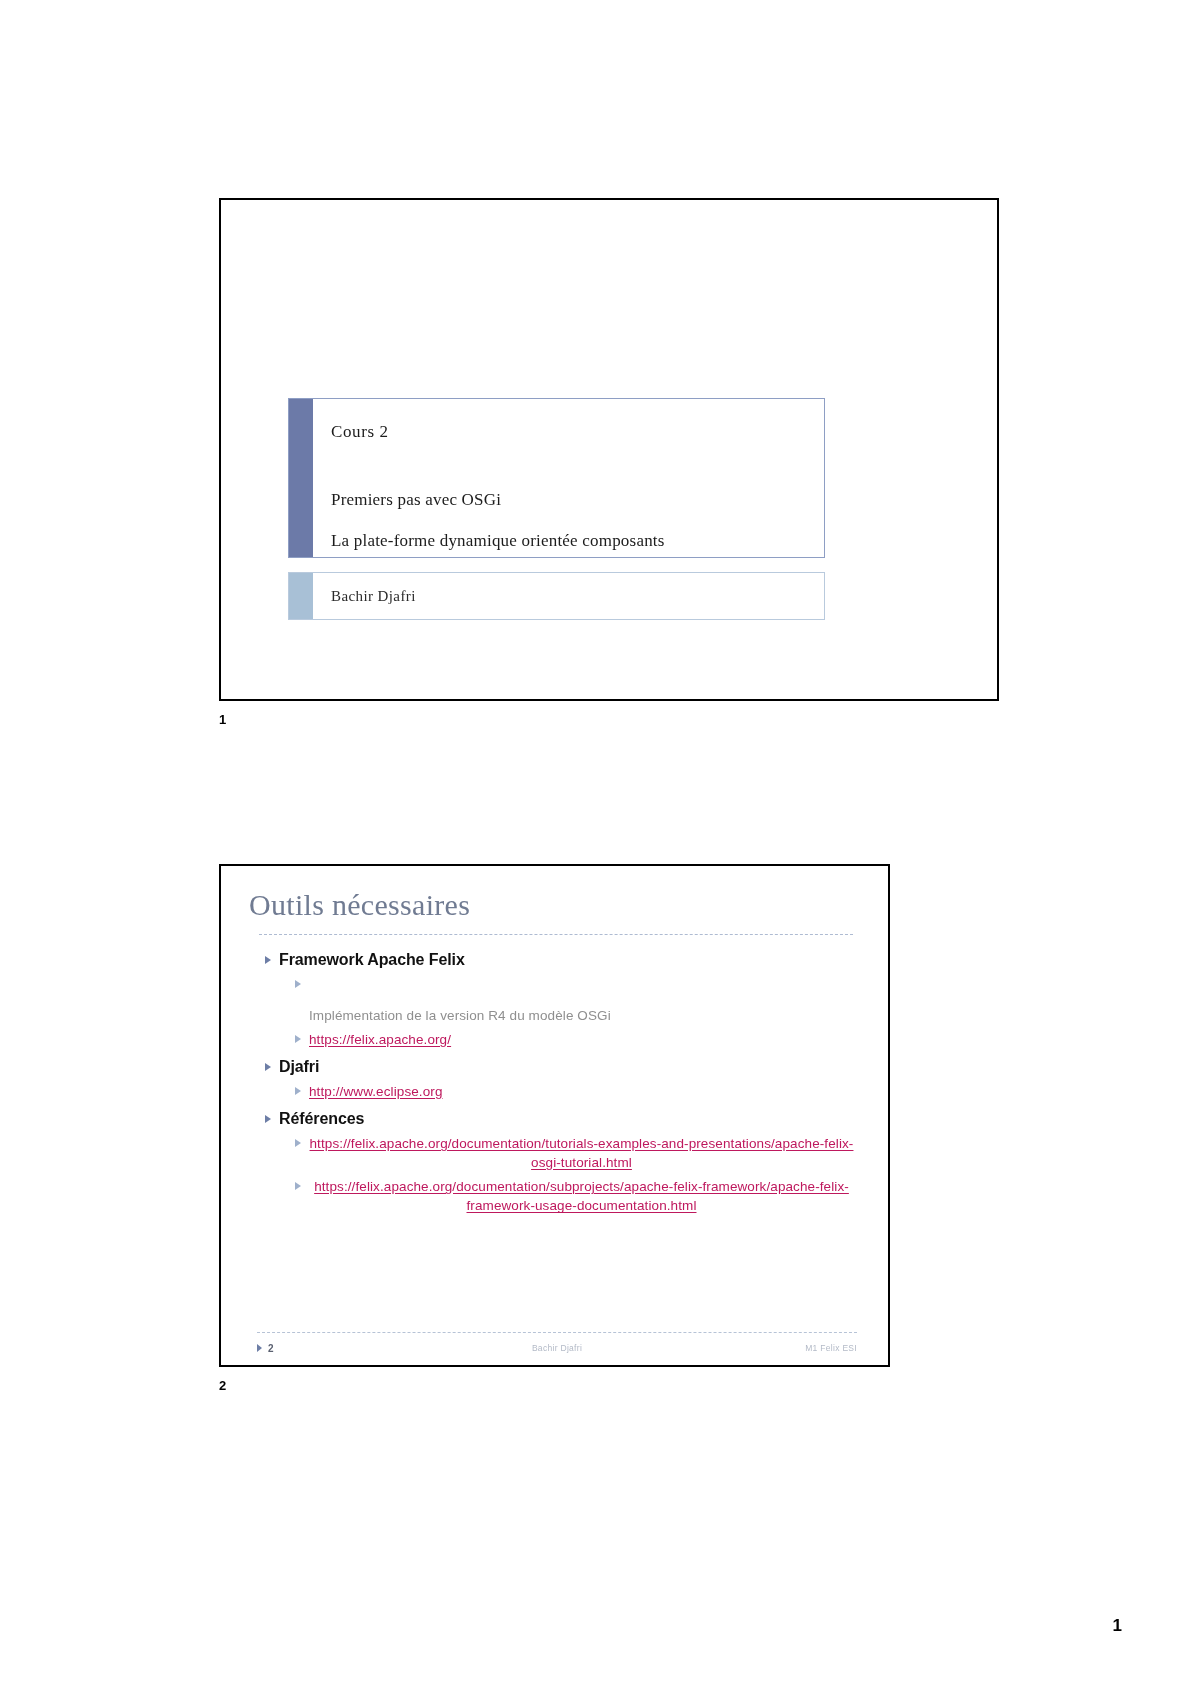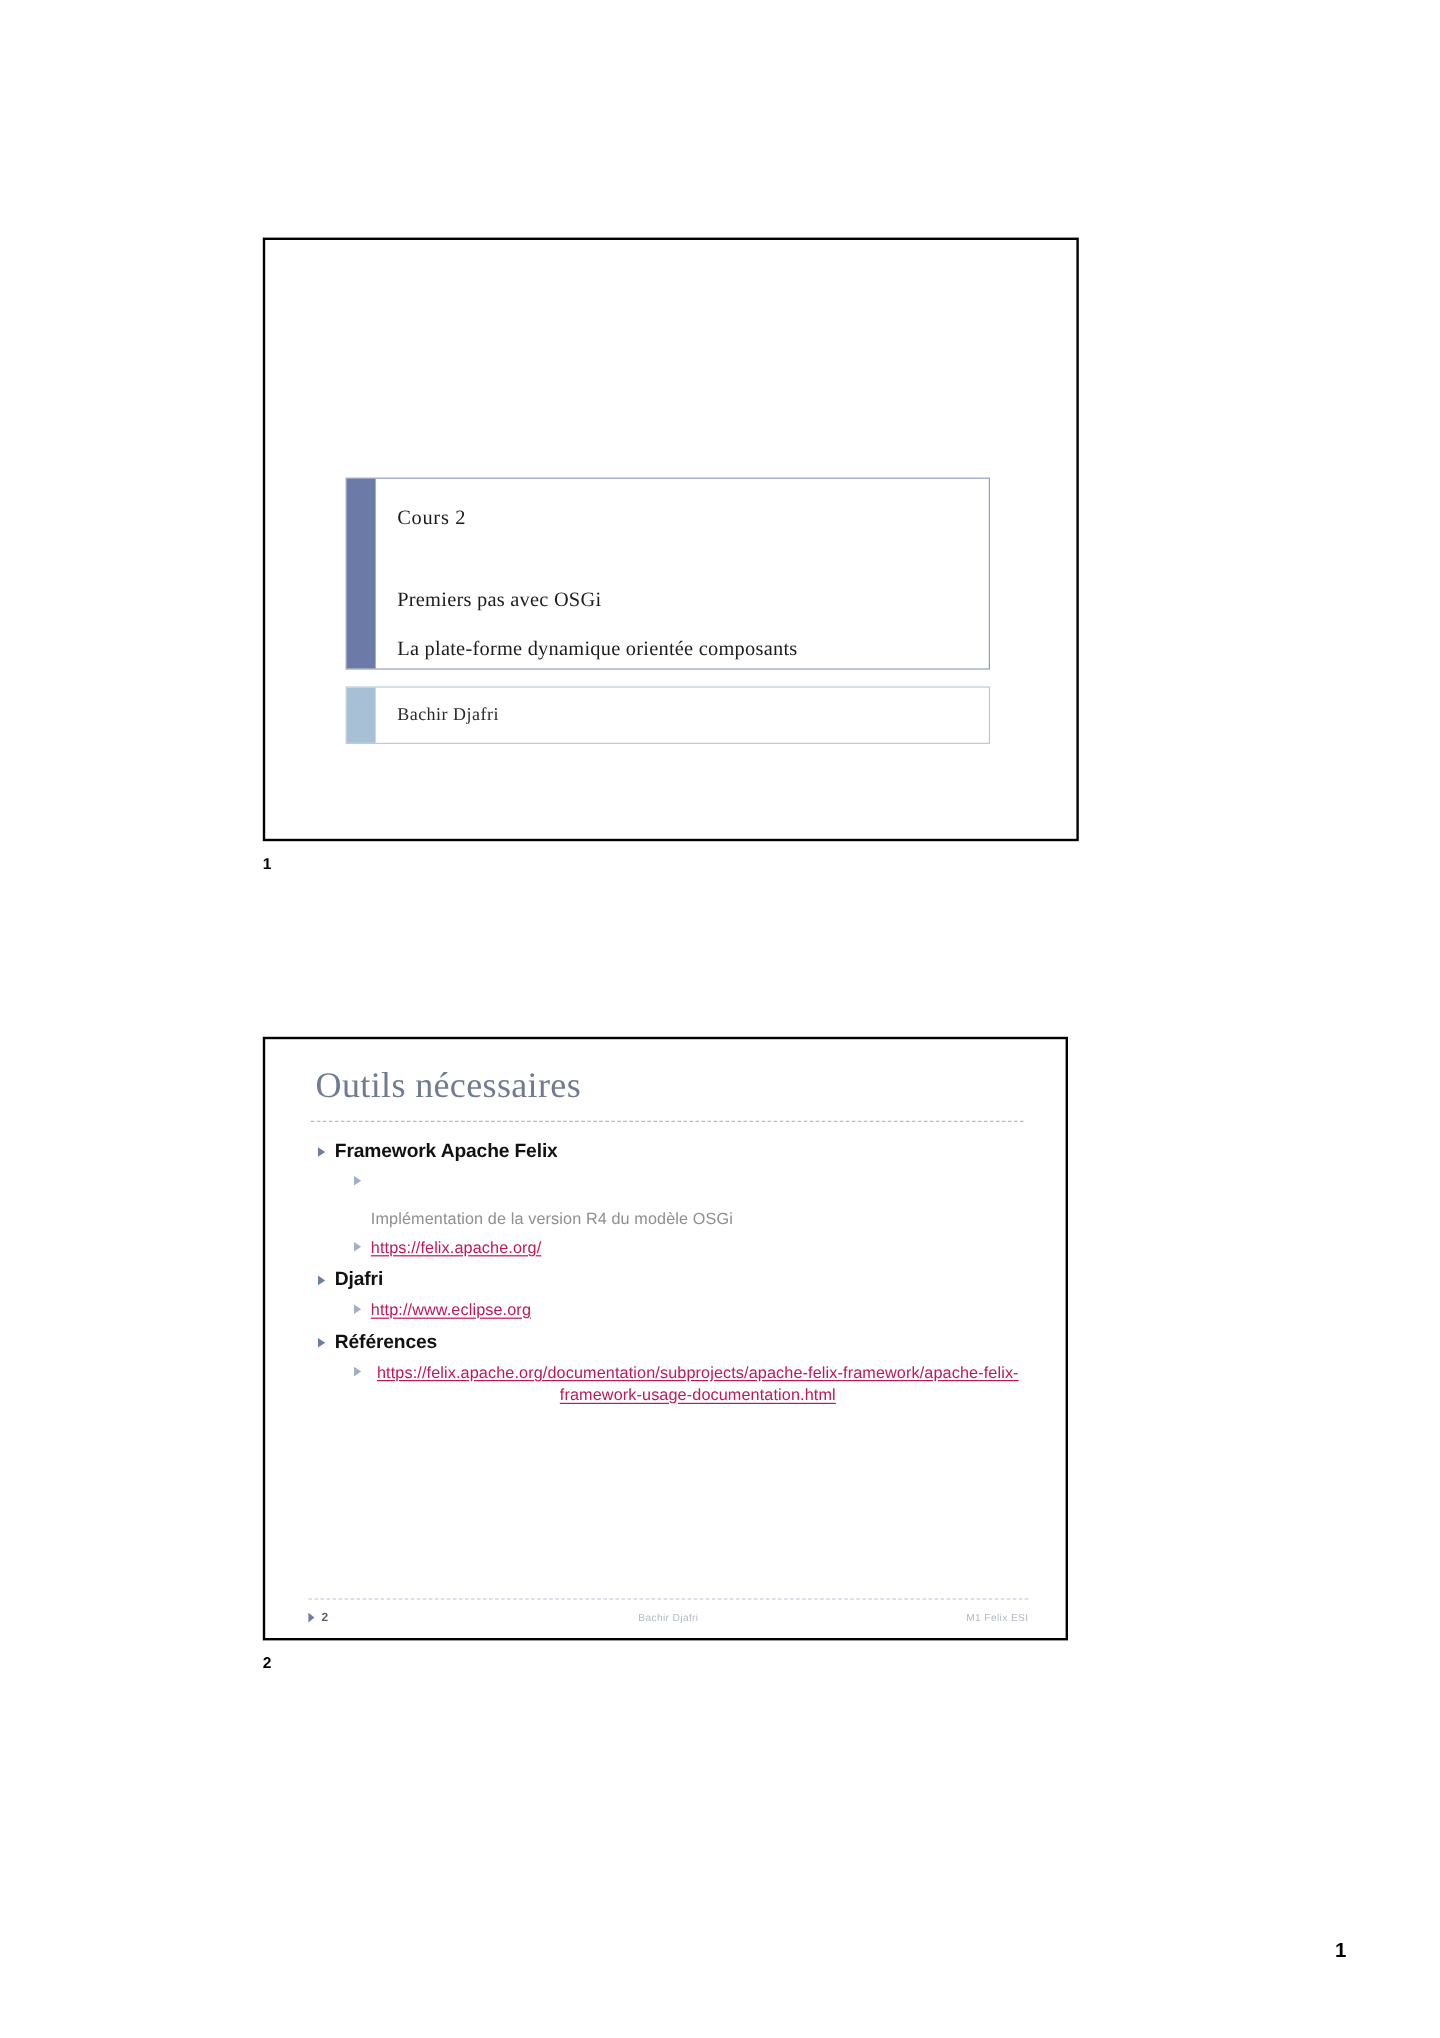--- a/index.html
+++ b/index.html
@@ -24,21 +24,21 @@
   .slide {
     position: absolute;
     background: #ffffff;
     border: 2px solid #000000;
     box-sizing: border-box;
     overflow: hidden;
   }
   #slide-1 {
     left: 219px;
     top: 198px;
-    width: 680px;
+    width: 780px;
     height: 503px;
   }
   #slide-2 {
     left: 219px;
     top: 864px;
     width: 671px;
     height: 503px;
   }
 
   .slide-number {
@@ -120,21 +120,21 @@
     align-items: center;
     font-family: "Liberation Serif", serif;
     font-size: 15px;
     letter-spacing: 0.4px;
     color: #2a2a2a;
   }
 
   
   .content-title {
     position: absolute;
-    left: 42px;
+    left: 28px;
     top: 22px;
     font-family: "Liberation Serif", serif;
     font-size: 30px;
     font-weight: normal;
     color: #707b92;
     letter-spacing: 0.3px;
     white-space: nowrap;
   }
   .title-rule {
     position: absolute;
@@ -316,20 +316,24 @@
         <span class="tri"></span>
         <span class="b2-link">http://www.eclipse.org</span>
       </div>
 
       <div class="b1">
         <span class="tri"></span>
         <span class="b1-text">Références</span>
       </div>
       <div class="b2">
         <span class="tri"></span>
+        <span class="b2-link">https://felix.apache.org/documentation/tutorials-examples-and-presentations/apache-felix-osgi-tutorial.html</span>
+      </div>
+      <div class="b2">
+        <span class="tri"></span>
         <span class="b2-link">https://felix.apache.org/documentation/subprojects/apache-felix-framework/apache-felix-framework-usage-documentation.html</span>
       </div>
 
     </div>
 
     <div class="footer-rule"></div>
     <div class="footer">
       <span class="footer-tri"></span>
       <span class="footer-page">2</span>
       <span class="footer-center">Bachir Djafri</span>

